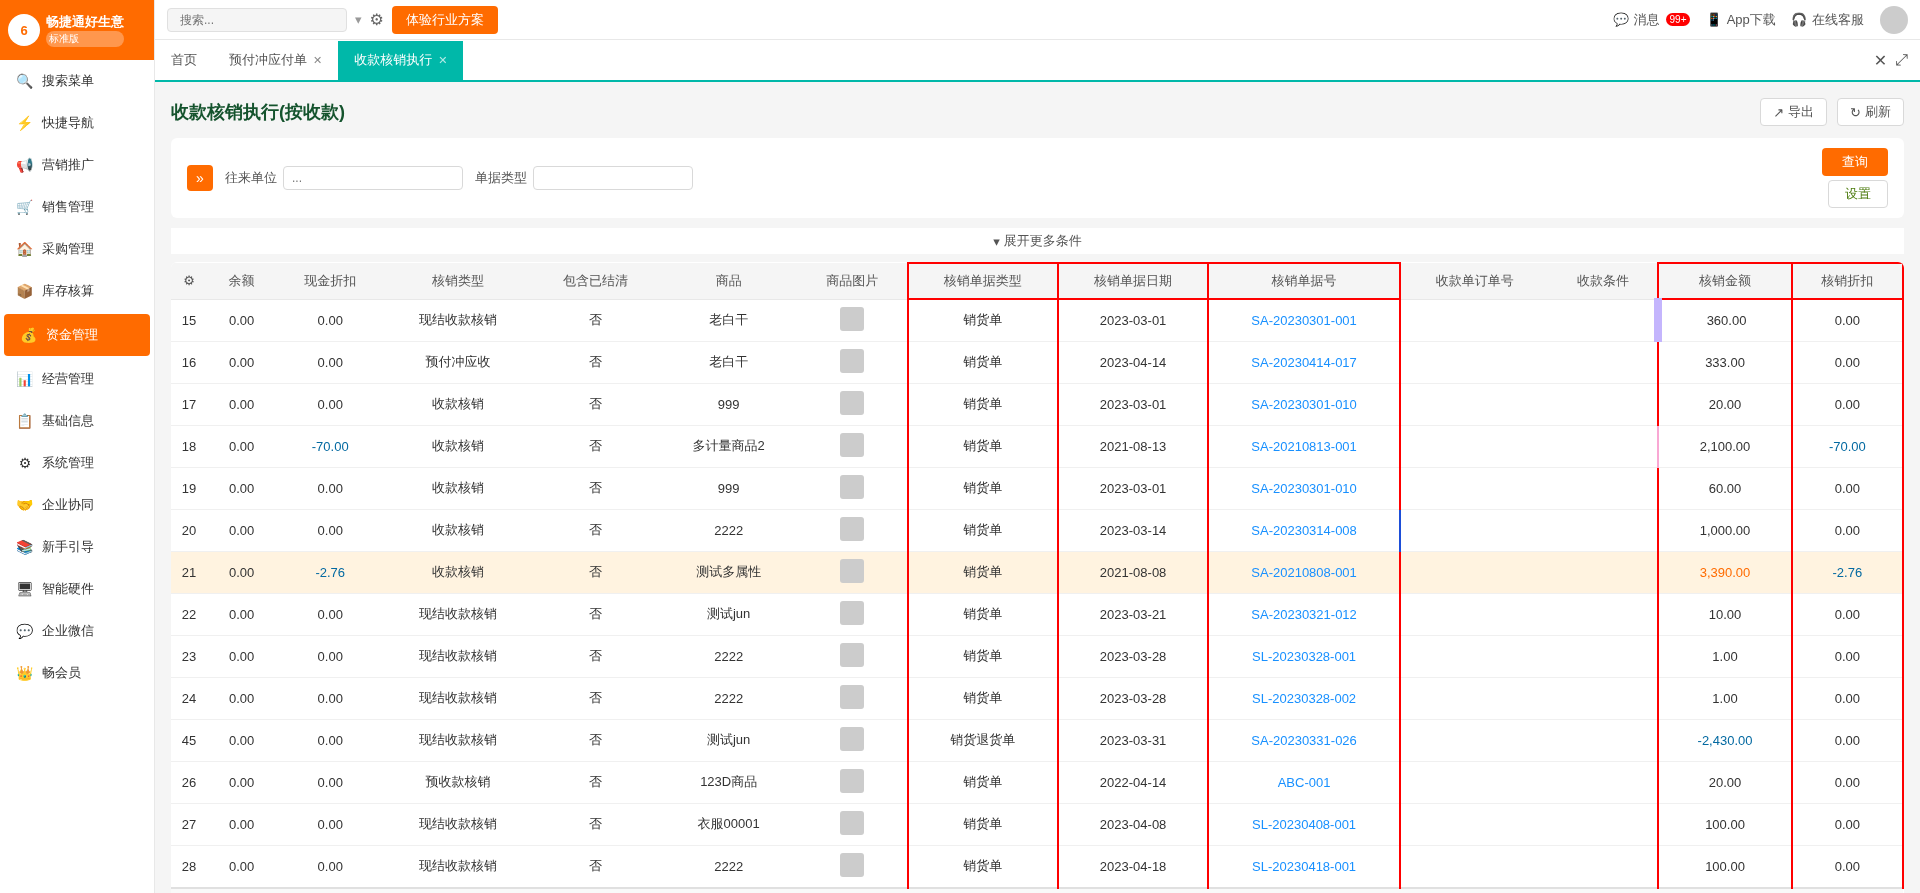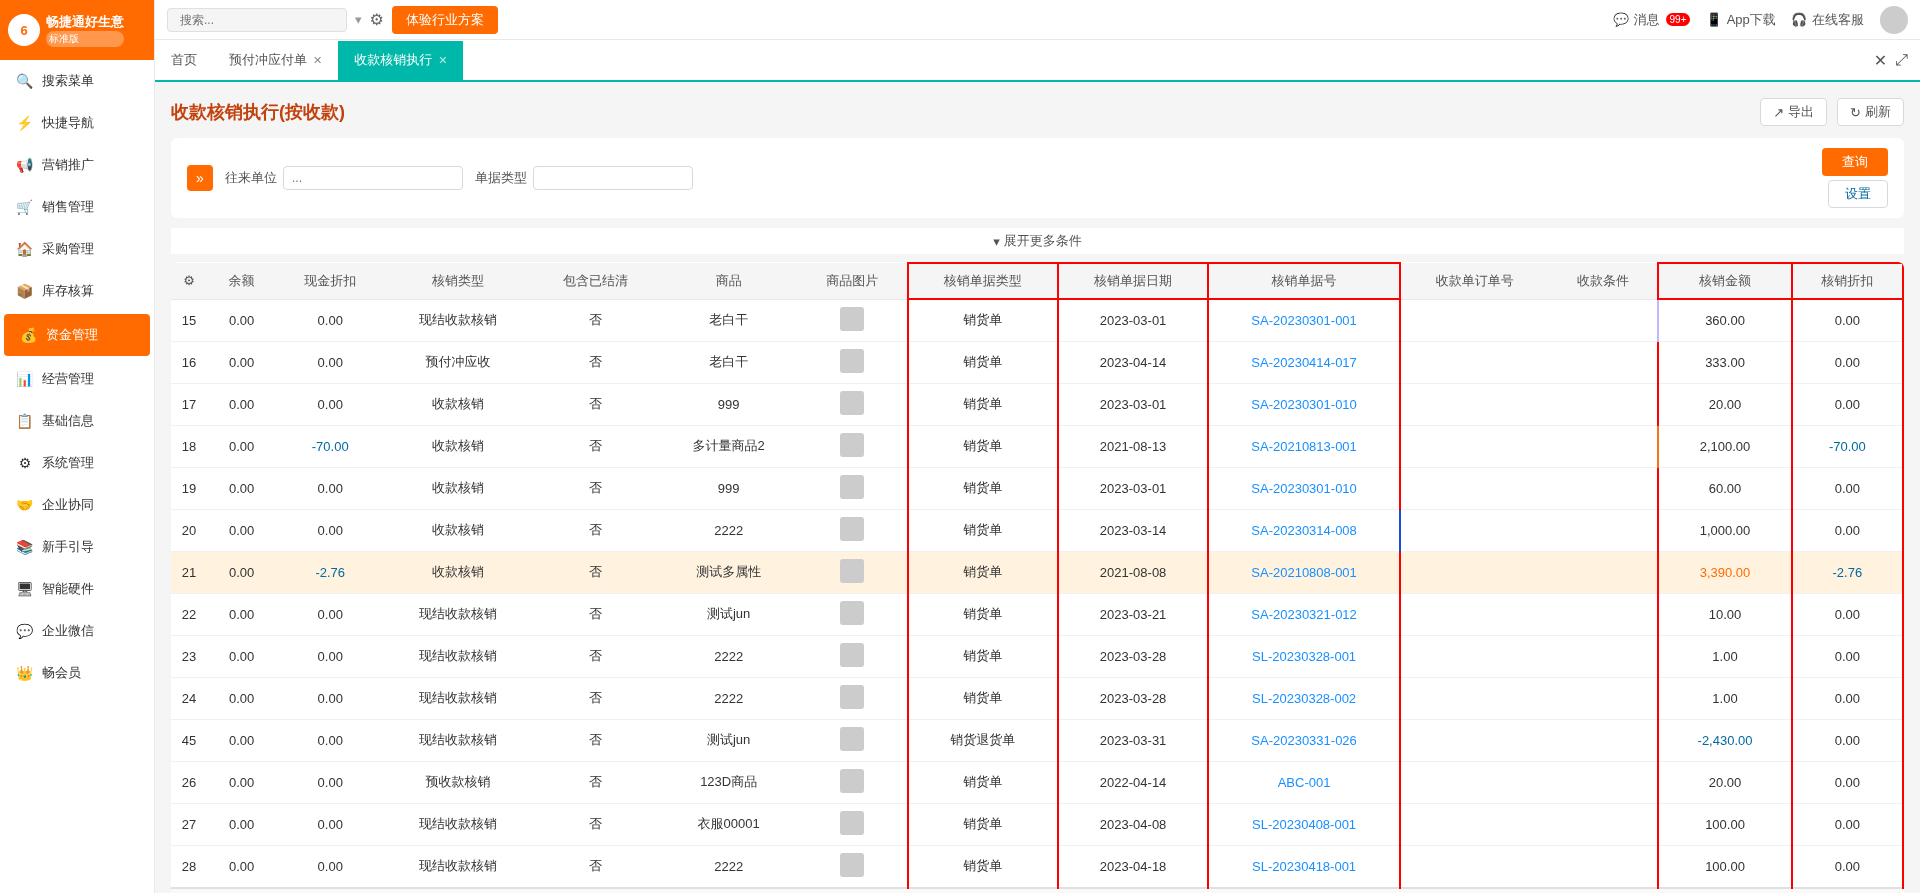--- a/index.html
+++ b/index.html
@@ -35,36 +35,36 @@
     .tab { padding: 10px 16px; cursor: pointer; color: #555; font-size: 14px; display: flex; align-items: center; gap: 6px; border-bottom: 2px solid transparent; margin-bottom: -2px; }
     .tab.home { color: #555; }
     .tab.active { background: #00b8a9; color: #fff; }
     .tab-close { font-size: 11px; cursor: pointer; opacity: 0.7; }
     .tabs-right { margin-left: auto; display: flex; align-items: center; gap: 8px; padding-right: 12px; }
     .tabs-right span { cursor: pointer; color: #555; font-size: 16px; }
 
     
     .content { flex: 1; overflow: auto; padding: 16px 16px 0; background: #f5f5f5; }
     .page-header { display: flex; align-items: center; justify-content: space-between; margin-bottom: 12px; }
-    .page-title { font-size: 18px; font-weight: bold; color: #c2410c; }
+    .page-title { font-size: 18px; font-weight: bold; color: #14532d; }
     .page-actions { display: flex; gap: 10px; }
     .btn-outline { background: #fff; border: 1px solid #d9d9d9; border-radius: 4px; padding: 4px 12px; cursor: pointer; font-size: 12px; color: #555; display: flex; align-items: center; gap: 4px; }
 
     
     .filter-bar { background: #fff; border-radius: 6px; padding: 10px 16px; margin-bottom: 10px; display: flex; align-items: center; gap: 12px; flex-wrap: wrap; }
     .filter-expand { width: 26px; height: 26px; background: #ff6b00; border-radius: 4px; display: flex; align-items: center; justify-content: center; cursor: pointer; color: #fff; font-size: 14px; flex-shrink: 0; }
     .filter-group { display: flex; align-items: center; gap: 6px; flex-wrap: wrap; }
     .filter-label { color: #555; font-size: 13px; white-space: nowrap; }
     .filter-date-options { display: flex; gap: 6px; align-items: center; }
     .filter-date-btn { padding: 2px 8px; cursor: pointer; color: #555; font-size: 12px; border-radius: 3px; }
     .filter-date-btn.custom { background: #e8f4ff; color: #1890ff; border: 1px solid #91d5ff; border-radius: 3px; padding: 2px 8px; }
     .filter-input { border: 1px solid #d9d9d9; border-radius: 4px; padding: 4px 8px; font-size: 12px; color: #555; width: 180px; }
     .filter-select { border: 1px solid #d9d9d9; border-radius: 4px; padding: 4px 8px; font-size: 12px; color: #555; width: 160px; appearance: none; background: #fff; }
     .btn-query { background: #ff6b00; color: #fff; border: none; border-radius: 4px; padding: 5px 20px; cursor: pointer; font-size: 13px; }
-    .btn-settings { background: #fff; border: 1px solid #d9d9d9; border-radius: 4px; padding: 4px 16px; cursor: pointer; font-size: 13px; color: #0369a1; }
+    .btn-settings { background: #fff; border: 1px solid #d9d9d9; border-radius: 4px; padding: 4px 16px; cursor: pointer; font-size: 13px; color: #4d7c0f; }
     .filter-right { margin-left: auto; display: flex; flex-direction: column; gap: 4px; align-items: flex-end; }
 
     
     .expand-more { text-align: center; padding: 4px 0; cursor: pointer; color: #555; font-size: 12px; display: flex; align-items: center; justify-content: center; gap: 4px; background: #fff; margin-bottom: 8px; }
 
     
     .table-wrap { background: #fff; border-radius: 6px; overflow: auto; position: relative; }
     table { width: 100%; border-collapse: collapse; font-size: 12px; }
     thead tr { background: #f5f5f5; }
     th { padding: 8px 10px; text-align: center; font-weight: 500; color: #555; border-bottom: 1px solid #e8e8e8; white-space: nowrap; }
@@ -277,21 +277,21 @@
               <td><span>0.00</span></td>
               <td>现结收款核销</td>
               <td>否</td>
               <td>老白干</td>
               <td><div style="width:24px;height:24px;background:#ccc;border-radius:3px;display:inline-block;"></div></td>
               <td style="border-left:2px solid red;border-right:2px solid red;">销货单</td>
               <td style="border-left:2px solid red;border-right:2px solid red;">2023-03-01</td>
               <td style="border-left:2px solid red;border-right:2px solid red;"><a class="link-blue">SA-20230301-001</a></td>
               <td></td>
               <td></td>
-              <td style="border-left:2px solid #c4b5fd;border-right:2px solid red;"><span>360.00</span></td>
+              <td style="border-left:8px solid #c4b5fd;border-right:2px solid red;"><span>360.00</span></td>
               <td style="border-left:2px solid red;border-right:2px solid red;"><span>0.00</span></td>
             </tr>
             <tr>
               <td>16</td>
               <td>0.00</td>
               <td><span>0.00</span></td>
               <td>预付冲应收</td>
               <td>否</td>
               <td>老白干</td>
               <td><div style="width:24px;height:24px;background:#ccc;border-radius:3px;display:inline-block;"></div></td>
@@ -325,21 +325,21 @@
               <td><span class="text-red">-70.00</span></td>
               <td>收款核销</td>
               <td>否</td>
               <td>多计量商品2</td>
               <td><div style="width:24px;height:24px;background:#ccc;border-radius:3px;display:inline-block;"></div></td>
               <td style="border-left:2px solid red;border-right:2px solid red;">销货单</td>
               <td style="border-left:2px solid red;border-right:2px solid red;">2021-08-13</td>
               <td style="border-left:2px solid red;border-right:2px solid red;"><a class="link-blue">SA-20210813-001</a></td>
               <td></td>
               <td></td>
-              <td style="border-left:2px solid #f97316;border-right:2px solid red;"><span>2,100.00</span></td>
+              <td style="border-left:2px solid #f9a8d4;border-right:2px solid red;"><span>2,100.00</span></td>
               <td style="border-left:2px solid red;border-right:2px solid red;"><span class="text-red">-70.00</span></td>
             </tr>
             <tr>
               <td>19</td>
               <td>0.00</td>
               <td><span>0.00</span></td>
               <td>收款核销</td>
               <td>否</td>
               <td>999</td>
               <td><div style="width:24px;height:24px;background:#ccc;border-radius:3px;display:inline-block;"></div></td>

